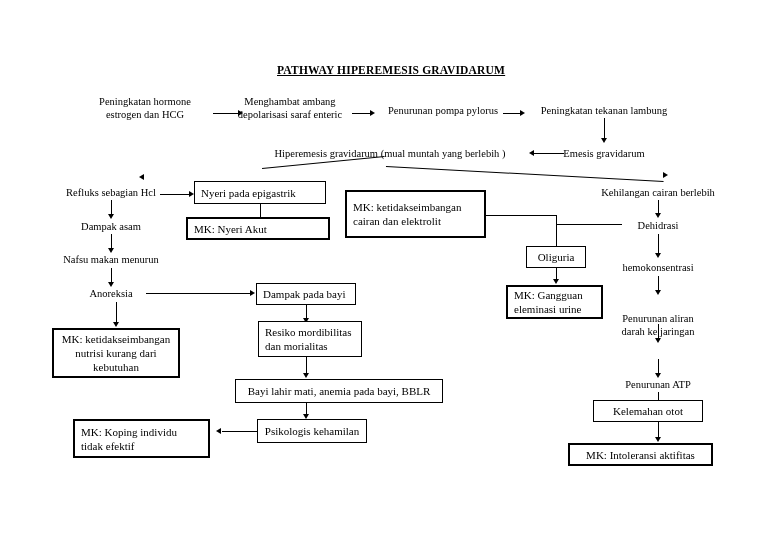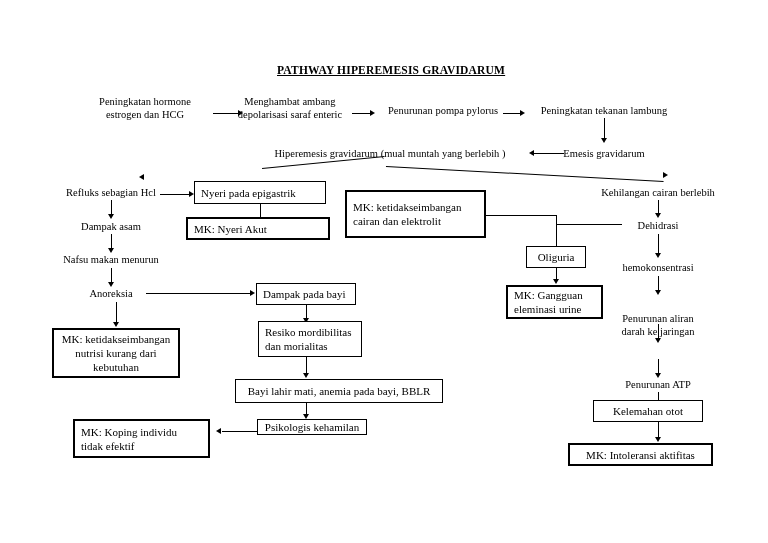--- a/index.html
+++ b/index.html
@@ -244,21 +244,21 @@
   <div class="ln vl" style="left:306px; top:357px; height:18px;"></div>
   <div class="arrow arr-down" style="left:303px; top:373px;"></div>
 
   <div class="box" style="left:235px; top:379px; width:208px; height:24px;">
     <span class="inner" style="text-align:center;">Bayi lahir mati, anemia pada bayi, BBLR</span>
   </div>
 
   <div class="ln vl" style="left:306px; top:403px; height:13px;"></div>
   <div class="arrow arr-down" style="left:303px; top:414px;"></div>
 
-  <div class="box" style="left:257px; top:419px; width:110px; height:16px;">
+  <div class="box" style="left:257px; top:419px; width:110px; height:24px;">
     <span class="inner" style="text-align:center;">Psikologis kehamilan</span>
   </div>
 
   <div class="ln hl" style="left:222px; top:431px; width:35px;"></div>
   <div class="arrow arr-left" style="left:216px; top:428px;"></div>
 
   <div class="box thick" style="left:73px; top:419px; width:137px; height:39px;">
     <span class="inner">MK: Koping individu
 tidak efektif</span>
   </div>

